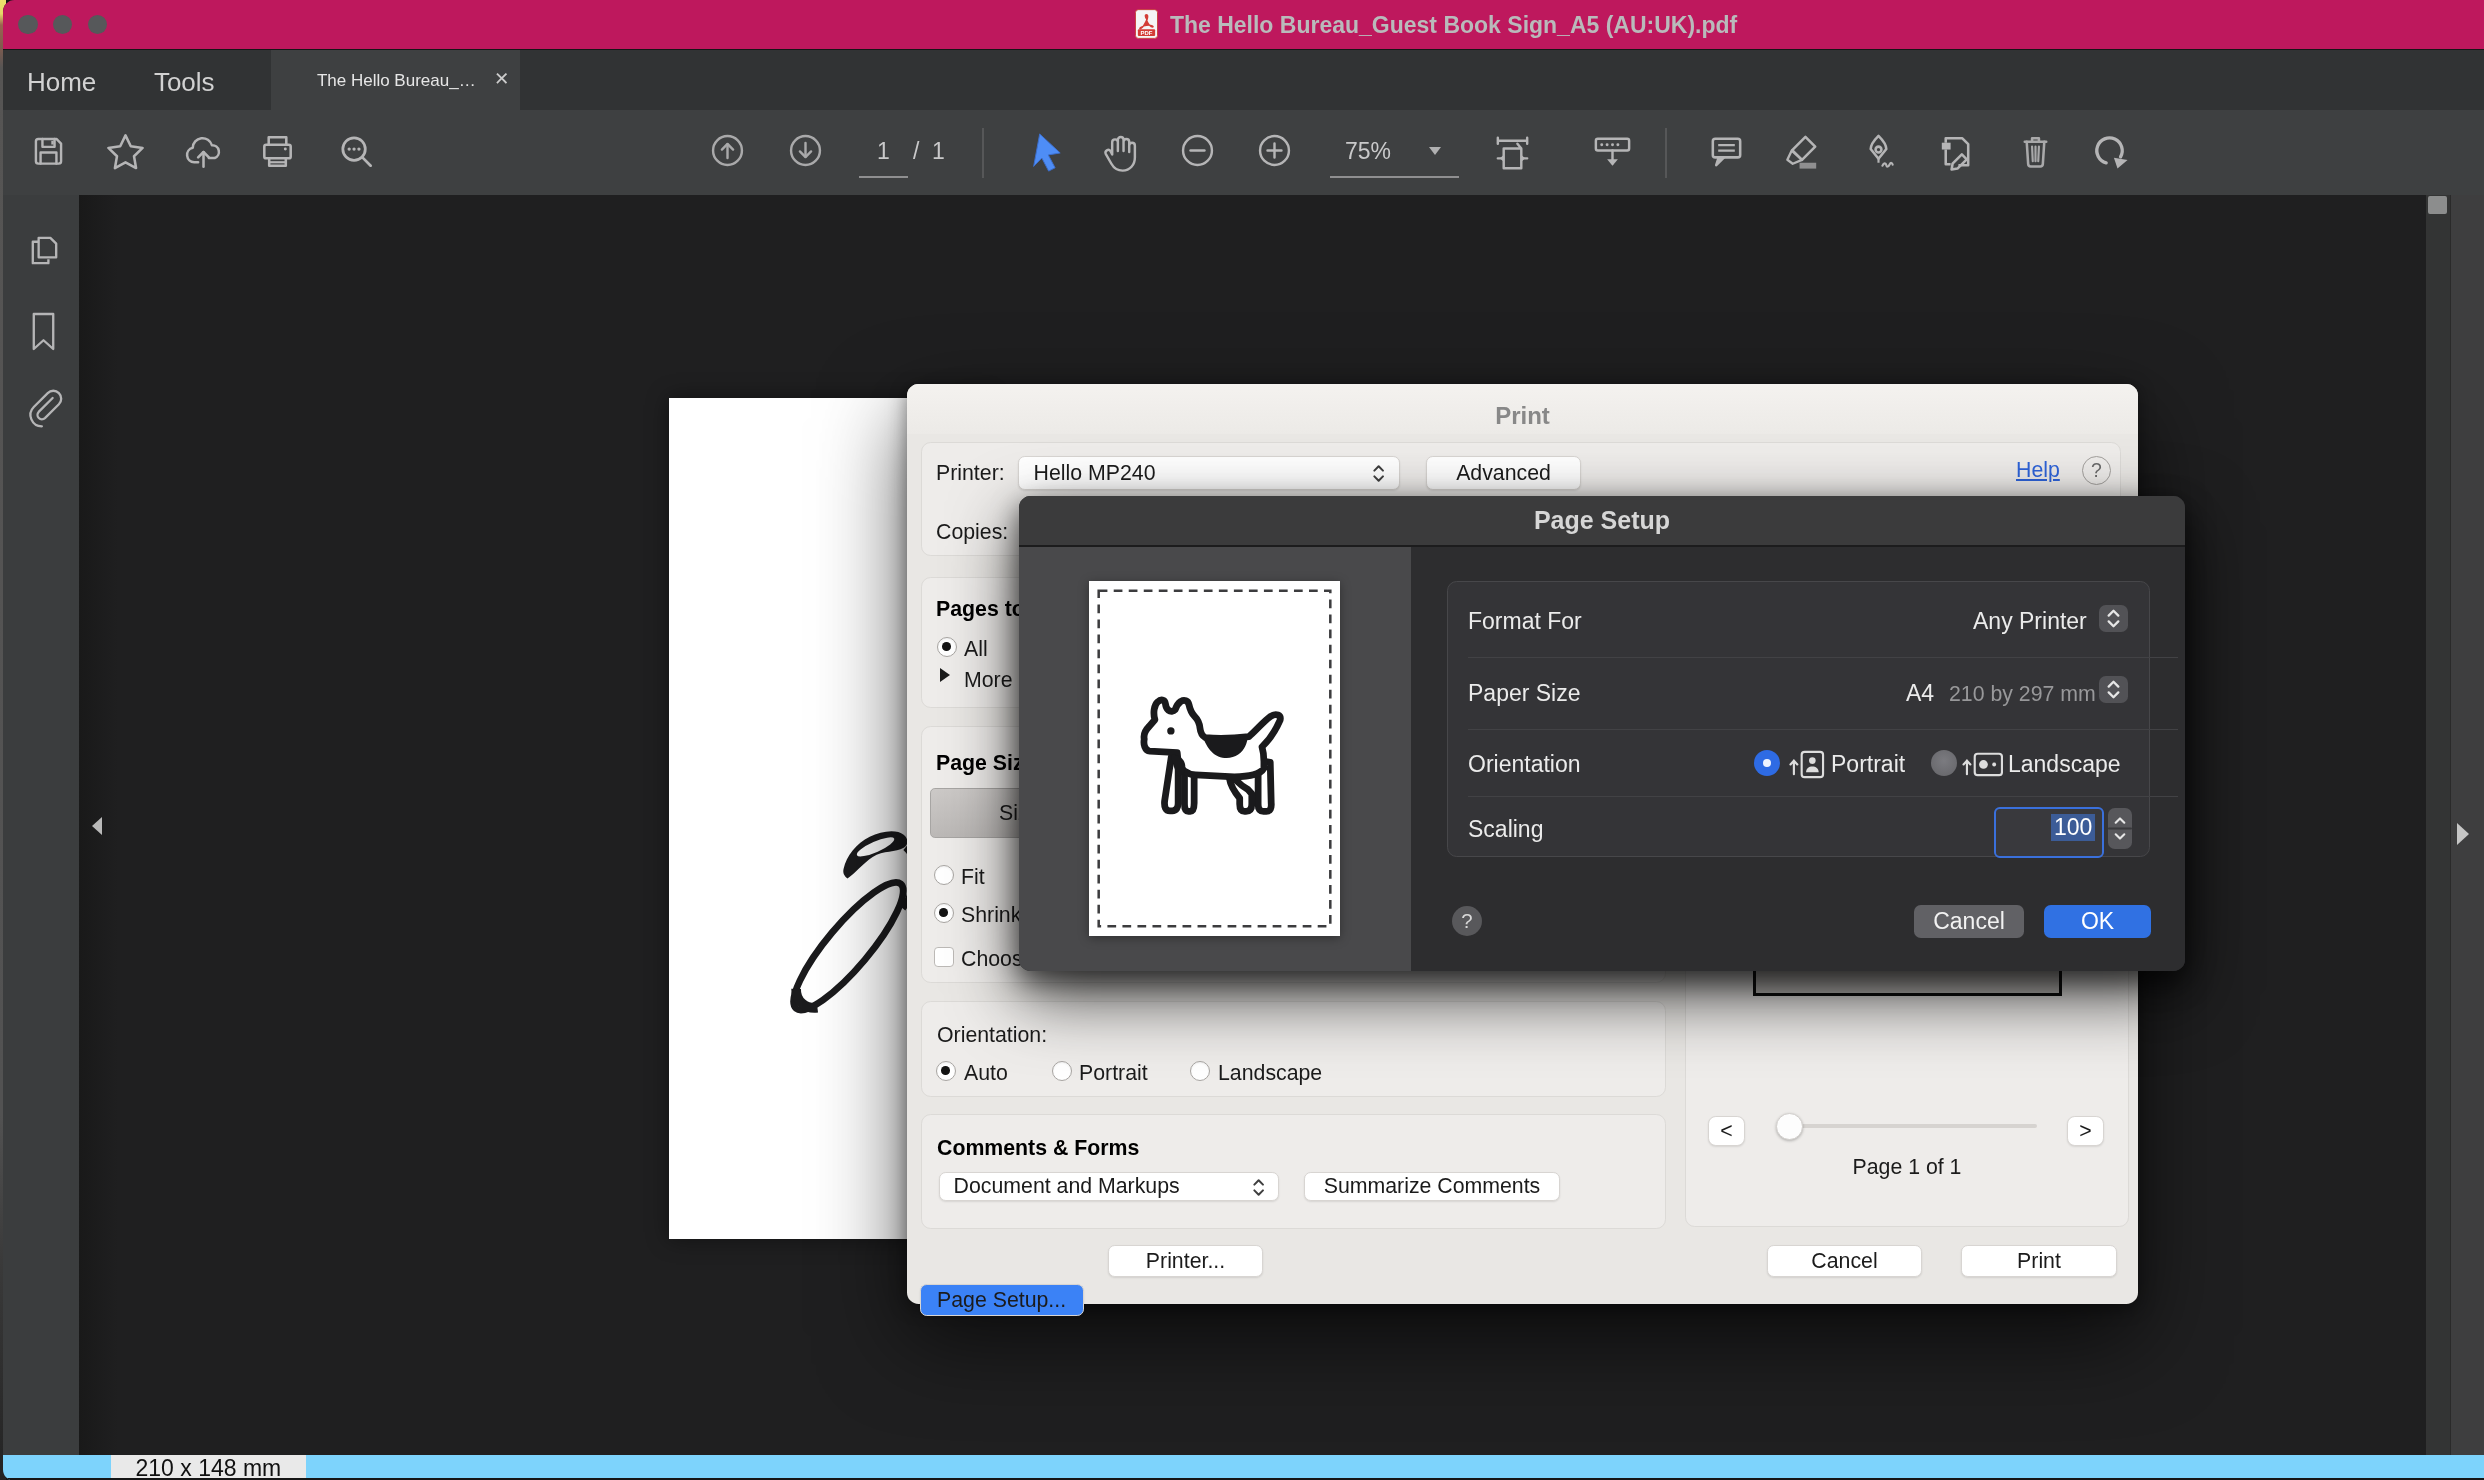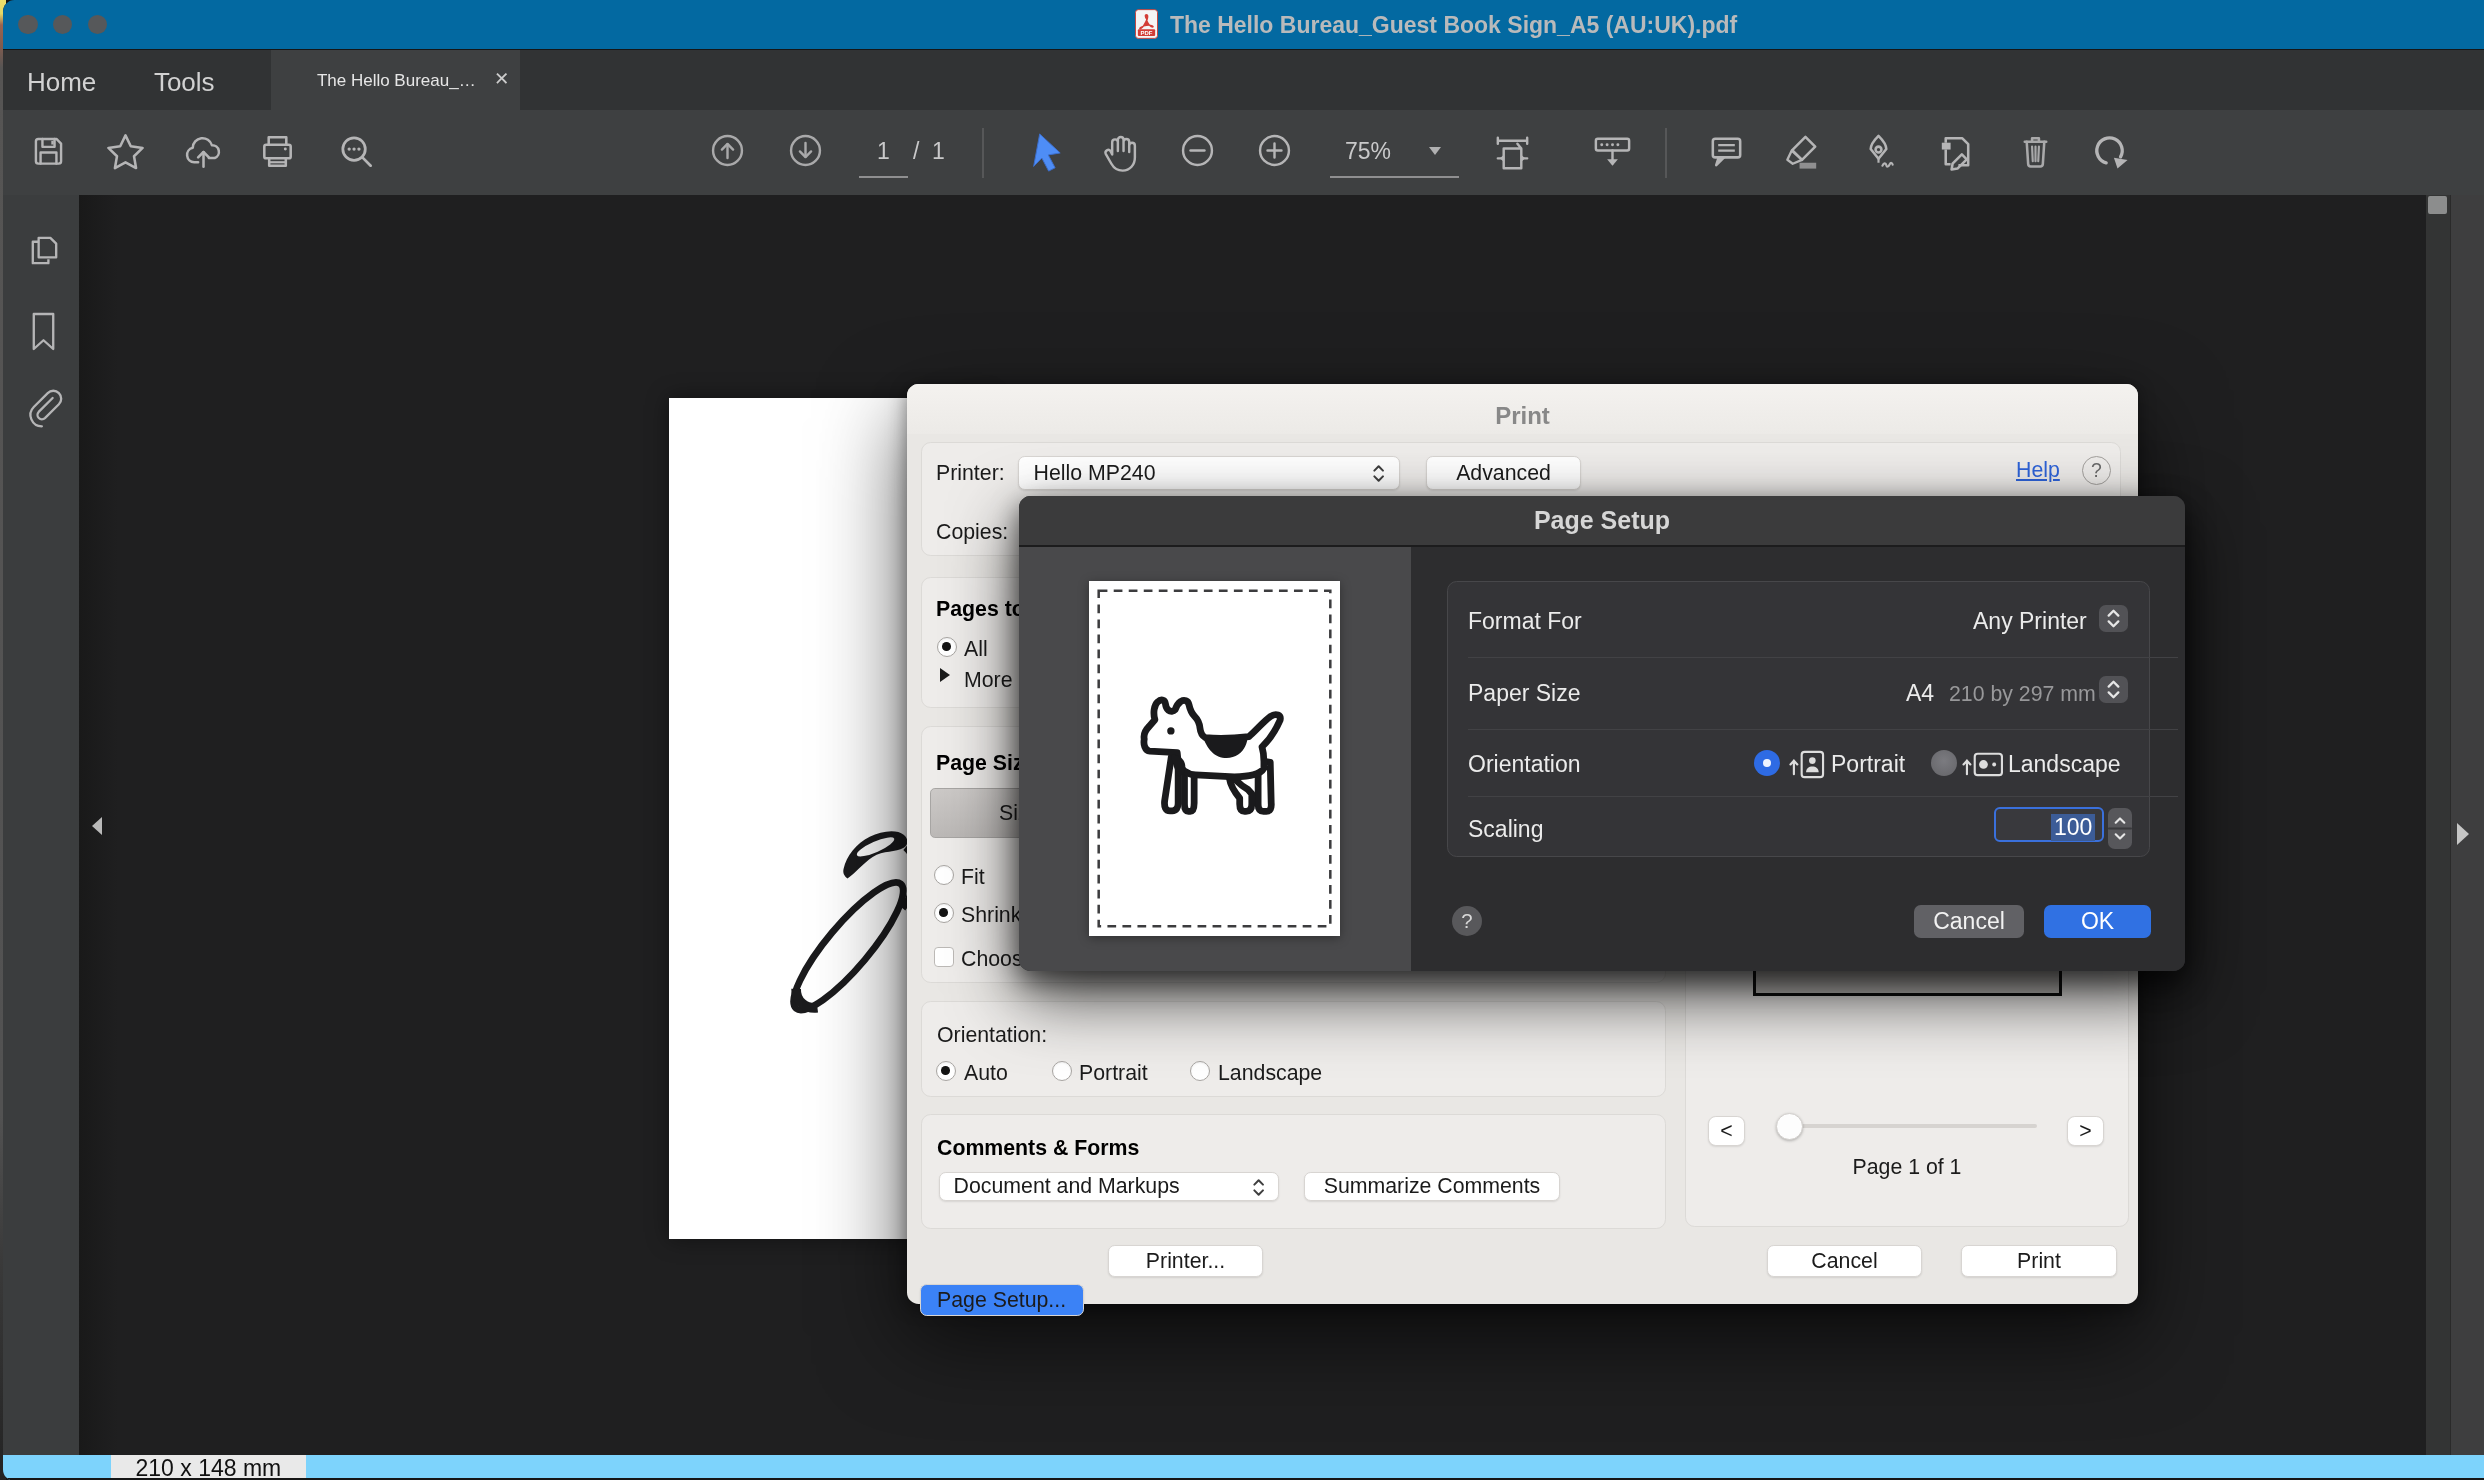--- a/index.html
+++ b/index.html
@@ -5,21 +5,21 @@
   * { margin:0; padding:0; box-sizing:border-box; }
   html,body { width:2484px; height:1481px; overflow:hidden; background:#141414;
     font-family:"Liberation Sans", sans-serif; }
   .abs { position:absolute; }
   
   #desk { position:absolute; left:0; top:0; width:5.8px; height:1481px;
     background:linear-gradient(180deg,#ecdf6c 0px,#e5d867 13.6px,#9a6350 25px,#845c4e 44px,#565554 68px,#525252 1116px,#3a3a3a 1261px,#232323 1481px); }
   #win { position:absolute; left:2.9px; top:0; width:2481px; height:1481px;
     border-radius:11.6px 0 0 11.6px; overflow:hidden; background:#1f1f20; }
   
-  #titlebar { position:absolute; left:0; top:0; width:2481px; height:49px; background:#0369a1; }
+  #titlebar { position:absolute; left:0; top:0; width:2481px; height:49px; background:#be185d; }
   .tl { position:absolute; top:14.6px; width:19.4px; height:19.4px; border-radius:50%; background:#56585a; }
   #ttext { position:absolute; top:11.6px; left:1167px; color:#b9babb; font-size:23px; font-weight:bold; letter-spacing:0px;}
   #tabbar { position:absolute; left:0; top:49px; width:2481px; height:61px; background:#313334; border-top:1.9px solid #161616;}
   #tabbar .lbl { position:absolute; top:16.5px; font-size:26px; color:#d2d2d2;text-align:center; }
   #activetab { position:absolute; left:268px; top:0px; width:249px; height:61px; background:#3e4041; }
   #activetab span.t { position:absolute; left:46px; top:21.3px; font-size:17px; color:#e6e6e6; white-space:nowrap; }
   #activetab span.x { position:absolute; left:223px; top:18.4px; font-size:18.4px; color:#cccccc; }
   #toolbar { position:absolute; left:0; top:110px; width:2481px; height:85px; background:#3e4041; }
   .ticon { position:absolute; top:20.4px; }
   #sidebar .ticon { top:auto; }
@@ -75,21 +75,21 @@
   .stepper { position:absolute; width:29px; height:27px; background:#525256; border-radius:6.8px; }
   
   #pspage { position:absolute; left:70px; top:85px; width:251px; height:355px; background:#fff;
      box-shadow:0 1.9px 9.7px rgba(0,0,0,0.35); }
   #ps-help { position:absolute; left:433px; top:410px; width:30px; height:30px; border-radius:50%;
      background:#58585b; color:#d9d9d9; font-size:20.4px; text-align:center; line-height:30px; }
   #ps-cancel { position:absolute; left:895px; top:409px; width:110px; height:33px; background:#616165;
      border-radius:6.8px; color:#f2f2f2; font-size:23px; text-align:center; line-height:33px; }
   #ps-ok { position:absolute; left:1025px; top:409px; width:107px; height:33px; background:#3071e3;
      border-radius:6.8px; color:#ffffff; font-size:23px; text-align:center; line-height:33px; }
-  #scalefield { position:absolute; left:975px; top:311px; width:110px; height:35px;
+  #scalefield { position:absolute; left:975px; top:311px; width:110px; height:51px;
      background:#39393d; border:2.9px solid #3a70dc; border-radius:5.8px; }
   #scalefield span { position:absolute; right:6.8px; top:4.9px; font-size:23px; color:#fff;
      background:#3c5c97; padding:0 2.9px; }
   svg { display:block; }
 </style>
 </head>
 <body>
 <div id="desk"></div>
 <div id="win">
   <div id="titlebar">

